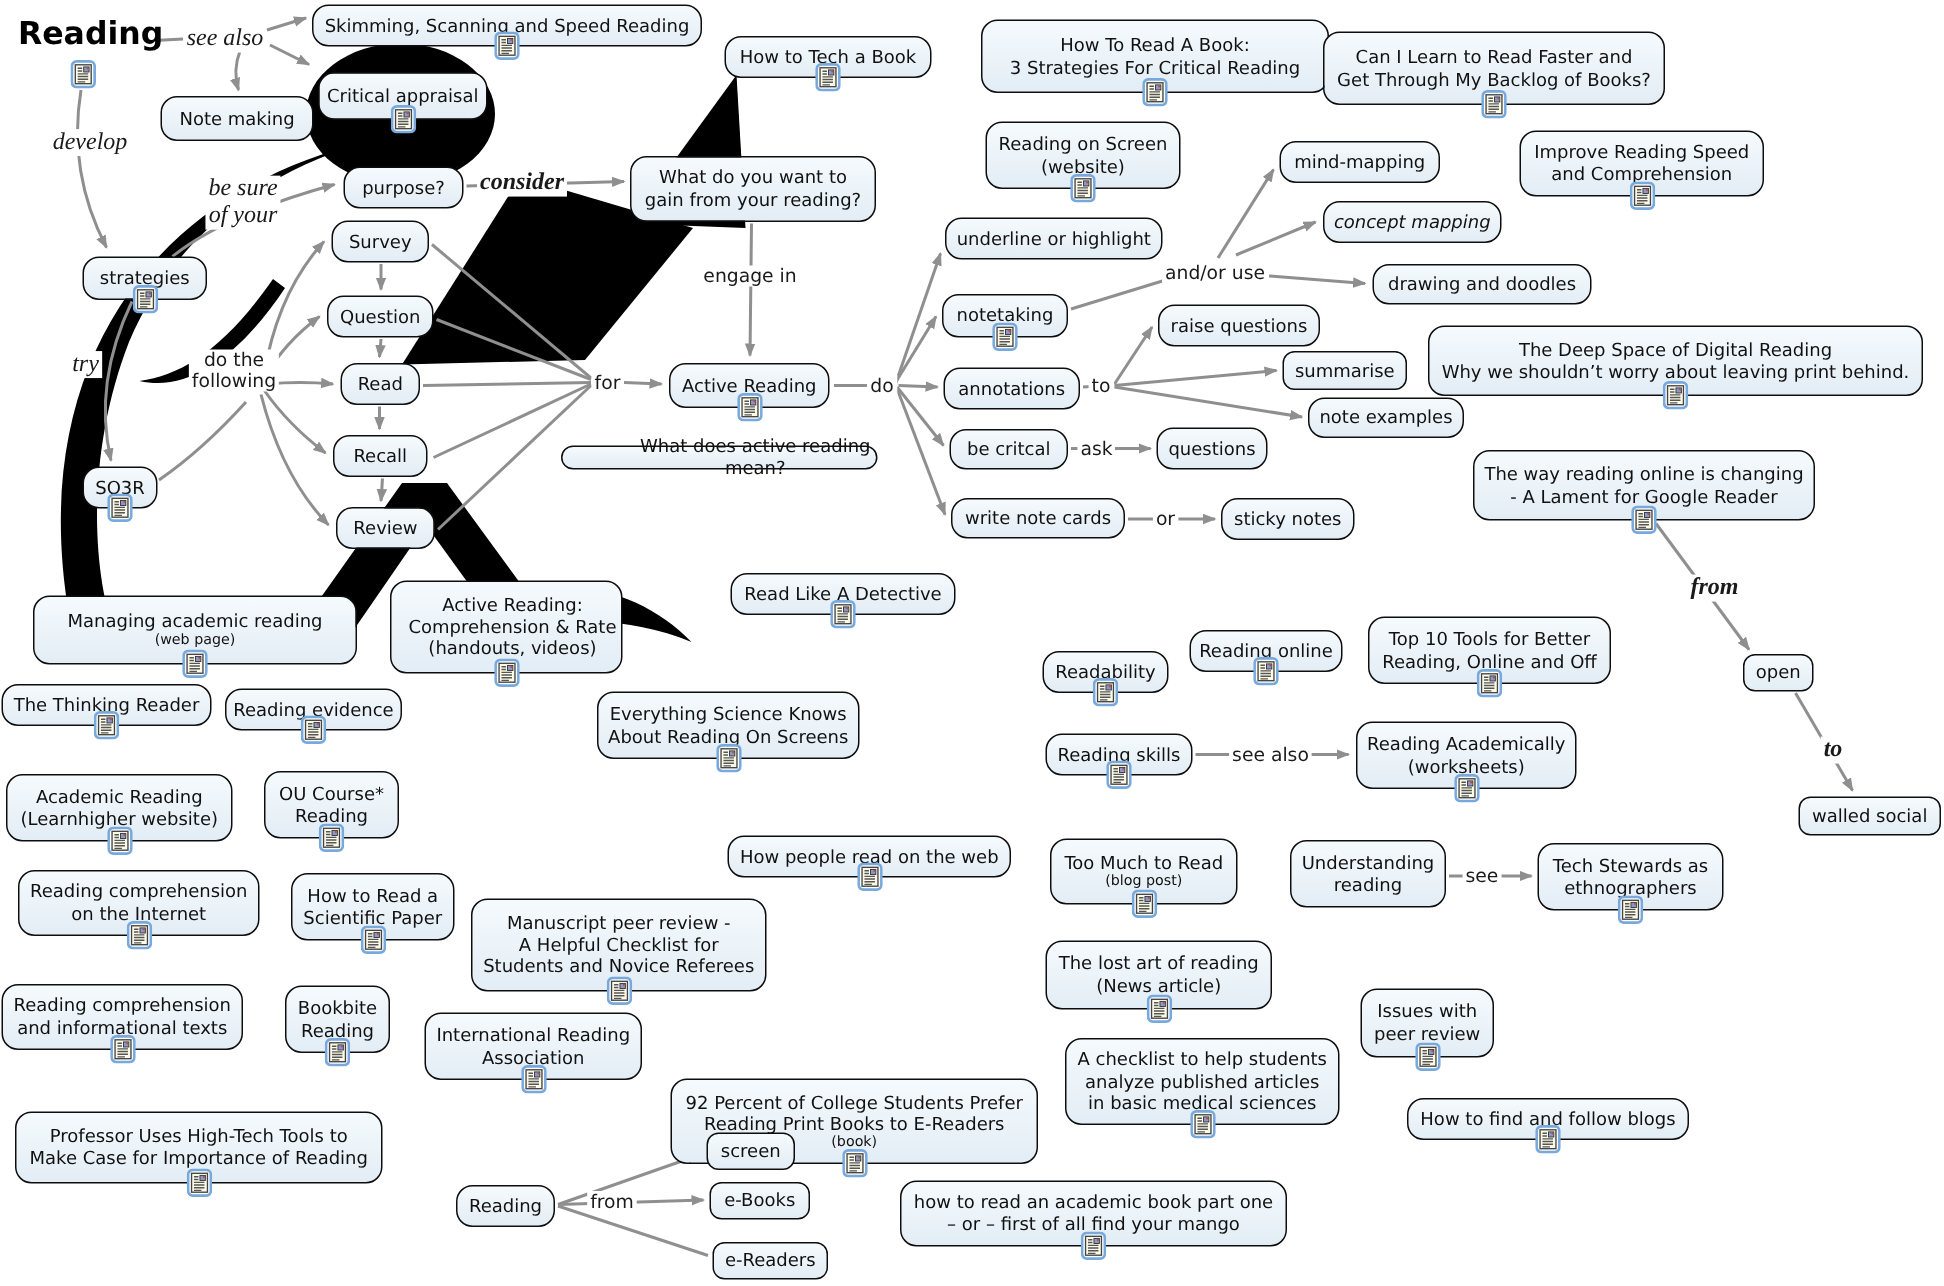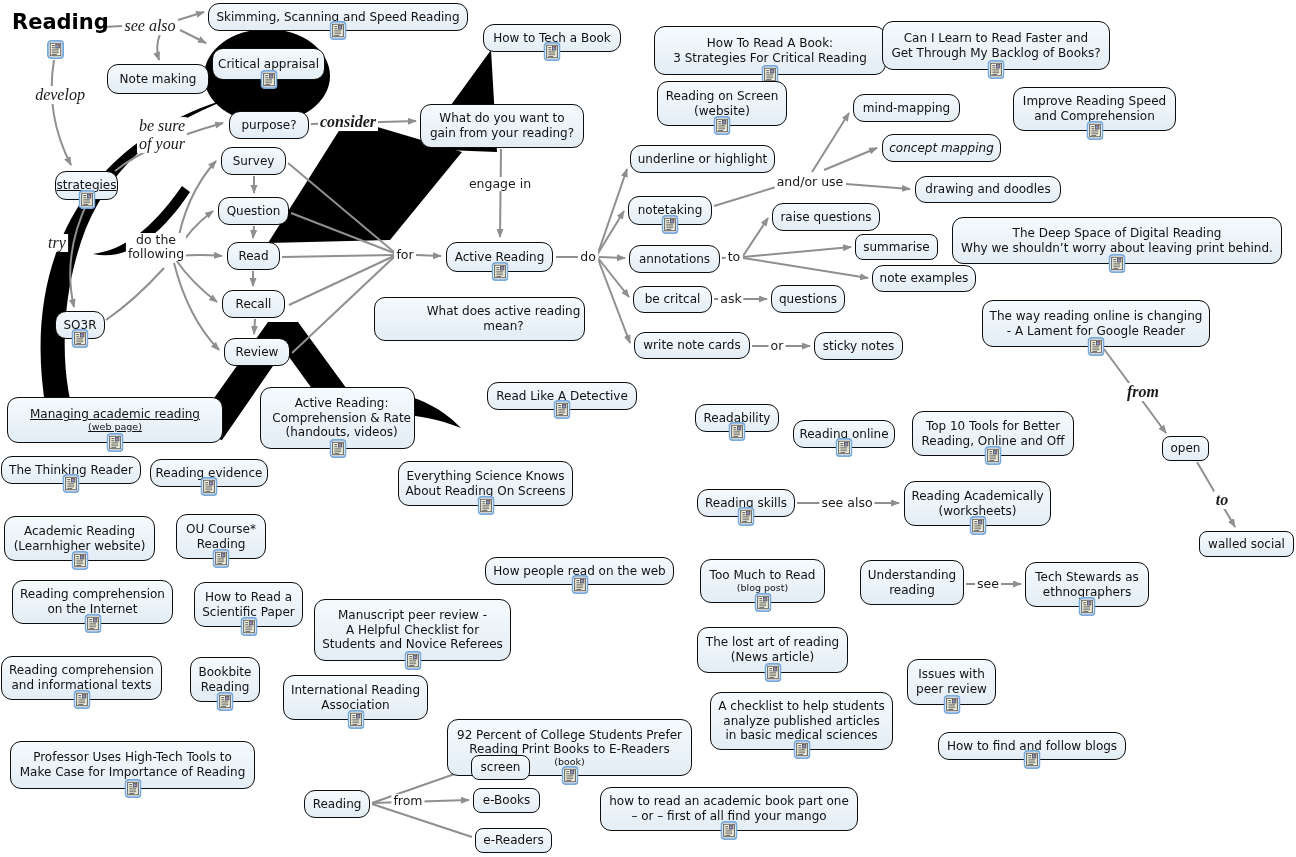--- a/index.html
+++ b/index.html
@@ -144,21 +144,21 @@
       <div class="node" style="left: 483px; top: 24px; width: 138px; height: 28px;">
         <div class="nlabel">How to Tech a Book</div>
         <span class="res-icon"><svg width="17" height="19" viewBox="0 0 17 19">
             <rect x="0.9" y="0.9" width="15.2" height="17.2" rx="3.2" fill="#ffffff" stroke="#78a9dd" stroke-width="1.8"></rect>
             <rect x="3.2" y="3.2" width="10.6" height="12.6" fill="#fcfbe8" stroke="#444444" stroke-width="0.9"></rect>
             <rect x="8.8" y="4.6" width="3.6" height="3.4" fill="#8898cc" stroke="#333333" stroke-width="0.6"></rect>
             <circle cx="11.4" cy="5.6" r="0.7" fill="#cc4444"></circle>
             <path d="M4.8 5.5h3 M4.8 7.3h3 M4.8 9.2h7 M4.8 11h7 M4.8 12.8h7 M4.8 14.6h5" stroke="#555555" stroke-width="0.9" fill="none"></path>
           </svg></span>
       </div>
-      <div class="node" style="left: 654px; top: 26px; width: 232px; height: 49px;">
+      <div class="node" style="left: 654px; top: 13px; width: 232px; height: 49px;">
         <div class="nlabel">How To Read A Book:
 3 Strategies For Critical Reading</div>
         <span class="res-icon"><svg width="17" height="19" viewBox="0 0 17 19">
             <rect x="0.9" y="0.9" width="15.2" height="17.2" rx="3.2" fill="#ffffff" stroke="#78a9dd" stroke-width="1.8"></rect>
             <rect x="3.2" y="3.2" width="10.6" height="12.6" fill="#fcfbe8" stroke="#444444" stroke-width="0.9"></rect>
             <rect x="8.8" y="4.6" width="3.6" height="3.4" fill="#8898cc" stroke="#333333" stroke-width="0.6"></rect>
             <circle cx="11.4" cy="5.6" r="0.7" fill="#cc4444"></circle>
             <path d="M4.8 5.5h3 M4.8 7.3h3 M4.8 9.2h7 M4.8 11h7 M4.8 12.8h7 M4.8 14.6h5" stroke="#555555" stroke-width="0.9" fill="none"></path>
           </svg></span>
       </div>
@@ -220,21 +220,21 @@
       </div>
       <div class="node" style="left: 882px; top: 134px; width: 119px; height: 28px; font-style: italic;">
         <div class="nlabel">concept mapping</div>
       </div>
       <div class="node" style="left: 915px; top: 176px; width: 146px; height: 27px; text-align: center;">
         <div class="nlabel">drawing and doodles</div>
       </div>
       <div class="node" style="left: 630px; top: 145px; width: 145px; height: 28px;">
         <div class="nlabel">underline or highlight</div>
       </div>
-      <div class="node" style="left: 55px; top: 171px; width: 63px; height: 29px; text-decoration: underline;">
+      <div class="node" style="left: 55px; top: 171px; width: 83px; height: 29px;">
         <div class="nlabel">strategies</div>
         <span class="res-icon"><svg width="17" height="19" viewBox="0 0 17 19">
             <rect x="0.9" y="0.9" width="15.2" height="17.2" rx="3.2" fill="#ffffff" stroke="#78a9dd" stroke-width="1.8"></rect>
             <rect x="3.2" y="3.2" width="10.6" height="12.6" fill="#fcfbe8" stroke="#444444" stroke-width="0.9"></rect>
             <rect x="8.8" y="4.6" width="3.6" height="3.4" fill="#8898cc" stroke="#333333" stroke-width="0.6"></rect>
             <circle cx="11.4" cy="5.6" r="0.7" fill="#cc4444"></circle>
             <path d="M4.8 5.5h3 M4.8 7.3h3 M4.8 9.2h7 M4.8 11h7 M4.8 12.8h7 M4.8 14.6h5" stroke="#555555" stroke-width="0.9" fill="none"></path>
           </svg></span>
       </div>
       <div class="node" style="left: 221px; top: 147px; width: 65px; height: 28px;">
@@ -289,21 +289,21 @@
       <div class="node" style="left: 446px; top: 242px; width: 107px; height: 30px;">
         <div class="nlabel">Active Reading</div>
         <span class="res-icon"><svg width="17" height="19" viewBox="0 0 17 19">
             <rect x="0.9" y="0.9" width="15.2" height="17.2" rx="3.2" fill="#ffffff" stroke="#78a9dd" stroke-width="1.8"></rect>
             <rect x="3.2" y="3.2" width="10.6" height="12.6" fill="#fcfbe8" stroke="#444444" stroke-width="0.9"></rect>
             <rect x="8.8" y="4.6" width="3.6" height="3.4" fill="#8898cc" stroke="#333333" stroke-width="0.6"></rect>
             <circle cx="11.4" cy="5.6" r="0.7" fill="#cc4444"></circle>
             <path d="M4.8 5.5h3 M4.8 7.3h3 M4.8 9.2h7 M4.8 11h7 M4.8 12.8h7 M4.8 14.6h5" stroke="#555555" stroke-width="0.9" fill="none"></path>
           </svg></span>
       </div>
-      <div class="node" style="left: 374px; top: 297px; width: 211px; height: 44px; padding-left: 48px;">
+      <div class="node" style="left: 374px; top: 297px; width: 211px; height: 16px; padding-left: 48px;">
         <div class="nlabel">What does active reading mean?</div>
       </div>
       <div class="node" style="left: 55px; top: 311px; width: 50px; height: 28px;">
         <div class="nlabel">SQ3R</div>
         <span class="res-icon"><svg width="17" height="19" viewBox="0 0 17 19">
             <rect x="0.9" y="0.9" width="15.2" height="17.2" rx="3.2" fill="#ffffff" stroke="#78a9dd" stroke-width="1.8"></rect>
             <rect x="3.2" y="3.2" width="10.6" height="12.6" fill="#fcfbe8" stroke="#444444" stroke-width="0.9"></rect>
             <rect x="8.8" y="4.6" width="3.6" height="3.4" fill="#8898cc" stroke="#333333" stroke-width="0.6"></rect>
             <circle cx="11.4" cy="5.6" r="0.7" fill="#cc4444"></circle>
             <path d="M4.8 5.5h3 M4.8 7.3h3 M4.8 9.2h7 M4.8 11h7 M4.8 12.8h7 M4.8 14.6h5" stroke="#555555" stroke-width="0.9" fill="none"></path>
@@ -324,21 +324,21 @@
         <div class="nlabel">The way reading online is changing
 - A Lament for Google Reader</div>
         <span class="res-icon"><svg width="17" height="19" viewBox="0 0 17 19">
             <rect x="0.9" y="0.9" width="15.2" height="17.2" rx="3.2" fill="#ffffff" stroke="#78a9dd" stroke-width="1.8"></rect>
             <rect x="3.2" y="3.2" width="10.6" height="12.6" fill="#fcfbe8" stroke="#444444" stroke-width="0.9"></rect>
             <rect x="8.8" y="4.6" width="3.6" height="3.4" fill="#8898cc" stroke="#333333" stroke-width="0.6"></rect>
             <circle cx="11.4" cy="5.6" r="0.7" fill="#cc4444"></circle>
             <path d="M4.8 5.5h3 M4.8 7.3h3 M4.8 9.2h7 M4.8 11h7 M4.8 12.8h7 M4.8 14.6h5" stroke="#555555" stroke-width="0.9" fill="none"></path>
           </svg></span>
       </div>
-      <div class="node" style="left: 7px; top: 397px; width: 216px; height: 46px; text-decoration: underline;">
+      <div class="node" style="left: 22px; top: 397px; width: 216px; height: 46px;">
         <div class="nlabel">Managing academic reading</div>
         <div class="nsub">(web page)</div>
         <span class="res-icon"><svg width="17" height="19" viewBox="0 0 17 19">
             <rect x="0.9" y="0.9" width="15.2" height="17.2" rx="3.2" fill="#ffffff" stroke="#78a9dd" stroke-width="1.8"></rect>
             <rect x="3.2" y="3.2" width="10.6" height="12.6" fill="#fcfbe8" stroke="#444444" stroke-width="0.9"></rect>
             <rect x="8.8" y="4.6" width="3.6" height="3.4" fill="#8898cc" stroke="#333333" stroke-width="0.6"></rect>
             <circle cx="11.4" cy="5.6" r="0.7" fill="#cc4444"></circle>
             <path d="M4.8 5.5h3 M4.8 7.3h3 M4.8 9.2h7 M4.8 11h7 M4.8 12.8h7 M4.8 14.6h5" stroke="#555555" stroke-width="0.9" fill="none"></path>
           </svg></span>
       </div>
@@ -388,21 +388,21 @@
         <div class="nlabel">Everything Science Knows
 About Reading On Screens</div>
         <span class="res-icon"><svg width="17" height="19" viewBox="0 0 17 19">
             <rect x="0.9" y="0.9" width="15.2" height="17.2" rx="3.2" fill="#ffffff" stroke="#78a9dd" stroke-width="1.8"></rect>
             <rect x="3.2" y="3.2" width="10.6" height="12.6" fill="#fcfbe8" stroke="#444444" stroke-width="0.9"></rect>
             <rect x="8.8" y="4.6" width="3.6" height="3.4" fill="#8898cc" stroke="#333333" stroke-width="0.6"></rect>
             <circle cx="11.4" cy="5.6" r="0.7" fill="#cc4444"></circle>
             <path d="M4.8 5.5h3 M4.8 7.3h3 M4.8 9.2h7 M4.8 11h7 M4.8 12.8h7 M4.8 14.6h5" stroke="#555555" stroke-width="0.9" fill="none"></path>
           </svg></span>
       </div>
-      <div class="node" style="left: 695px; top: 404px; width: 84px; height: 28px;">
+      <div class="node" style="left: 695px; top: 434px; width: 84px; height: 28px;">
         <div class="nlabel">Readability</div>
         <span class="res-icon"><svg width="17" height="19" viewBox="0 0 17 19">
             <rect x="0.9" y="0.9" width="15.2" height="17.2" rx="3.2" fill="#ffffff" stroke="#78a9dd" stroke-width="1.8"></rect>
             <rect x="3.2" y="3.2" width="10.6" height="12.6" fill="#fcfbe8" stroke="#444444" stroke-width="0.9"></rect>
             <rect x="8.8" y="4.6" width="3.6" height="3.4" fill="#8898cc" stroke="#333333" stroke-width="0.6"></rect>
             <circle cx="11.4" cy="5.6" r="0.7" fill="#cc4444"></circle>
             <path d="M4.8 5.5h3 M4.8 7.3h3 M4.8 9.2h7 M4.8 11h7 M4.8 12.8h7 M4.8 14.6h5" stroke="#555555" stroke-width="0.9" fill="none"></path>
           </svg></span>
       </div>
       <div class="node" style="left: 793px; top: 420px; width: 102px; height: 28px;">

